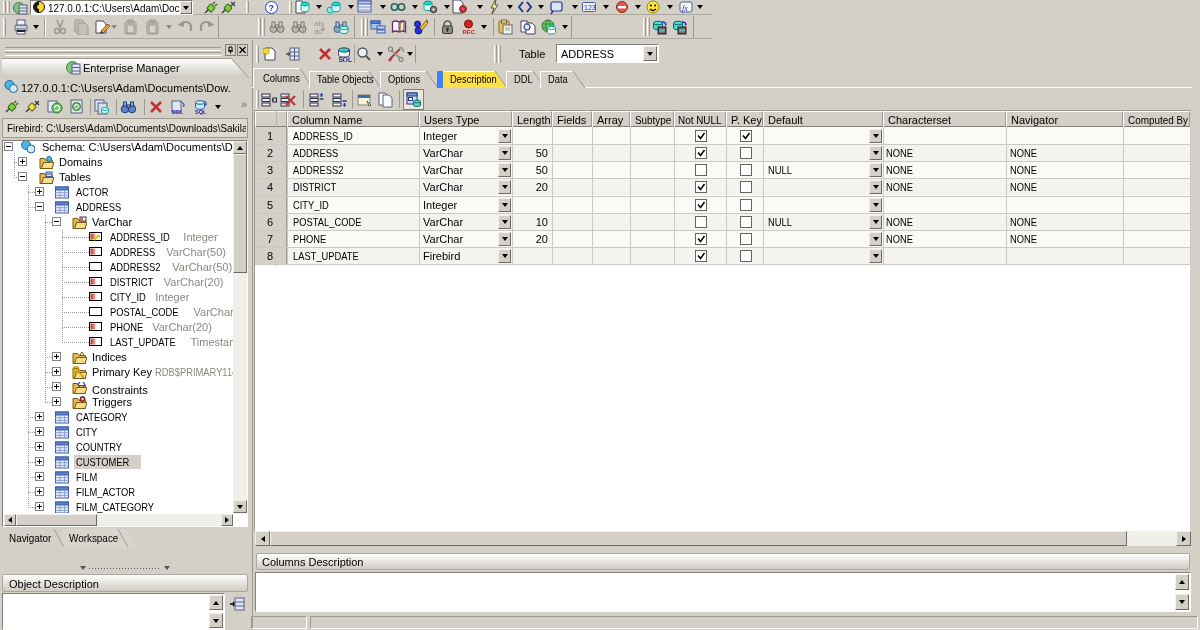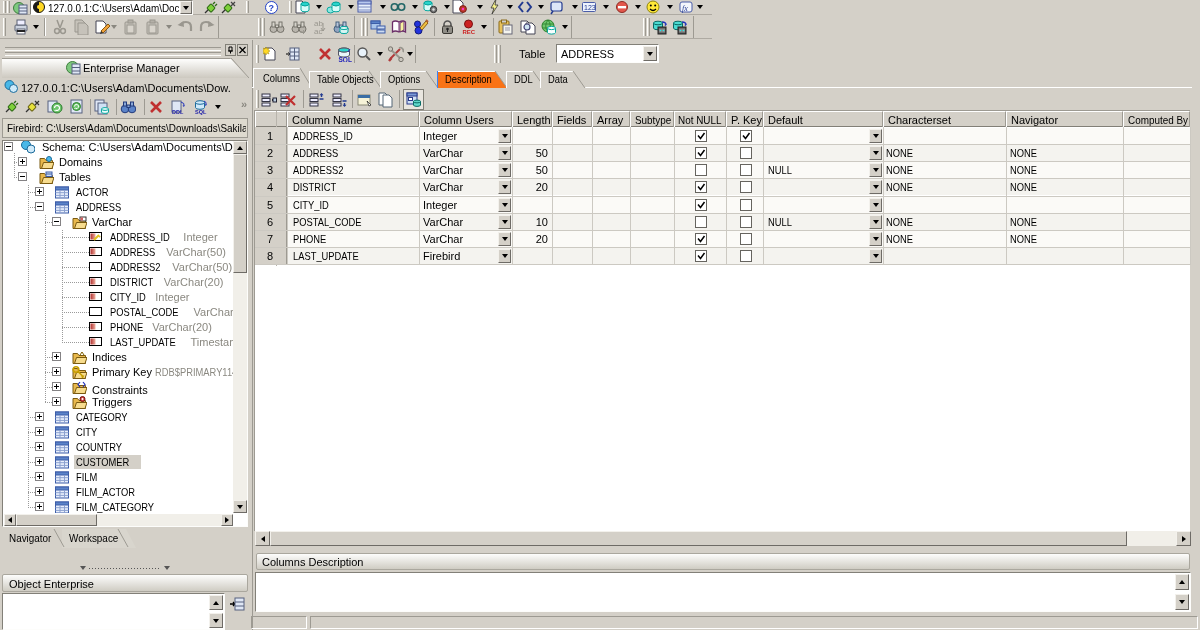--- a/index.html
+++ b/index.html
@@ -96,21 +96,21 @@
     <line x1="116" y1="0" x2="126" y2="18" stroke="#9d9a92"></line>
   </svg>
 <div class="a" style="left:77px;top:565px;width:96px;height:7px">
     <svg width="96" height="7">
       <polygon points="3,1 9,1 6,5" fill="#555"></polygon>
       <polygon points="87,1 93,1 90,5" fill="#555"></polygon>
       <line x1="12" y1="3.5" x2="84" y2="3.5" stroke="#555" stroke-width="1" stroke-dasharray="1,2"></line>
     </svg>
   </div>
 <div class="a" style="left:2px;top:574px;width:246px;height:18px;background:linear-gradient(#fdfdfc,#cfccc3);border:1px solid #aaa79e;border-radius:2px"></div>
-<div class="a" style="left:9px;top:578px">Object Enterprise</div>
+<div class="a" style="left:9px;top:578px">Object Description</div>
 <div class="a sk" style="left:2px;top:593px;width:223px;height:37px;background:#fff"></div>
 <div class="a cbtn" style="left:209px;top:595px;width:14px;height:15px">
     <span class="dar" style="transform:rotate(180deg)"></span>
   </div>
 <div class="a cbtn" style="left:209px;top:613px;width:14px;height:15px">
     <span class="dar"></span>
   </div>
 
 <div class="a" style="left:252px;top:40px;width:940px;height:590px;background:#d4d0c8;border-left:1px solid #9d9a92"></div>
 <div class="a grip" style="left:256px;top:45px;height:18px"></div>
@@ -1046,21 +1046,21 @@
 <svg class="a" style="left:309px;top:71px" width="73" height="17">
     <line x1="60" y1="0" x2="72" y2="17" stroke="#9d9a92"></line>
   </svg>
 <div class="a" style="left:380px;top:71px;width:58px;height:17px;background:#d4d0c8;clip-path:polygon(0 0,46px 0,58px 17px,0 17px);border-left:1px solid #fff;">
     <div style="position:absolute;left:0;top:0;width:48px;height:1px;background:#fff"></div>
     <div style="position:absolute;left:7px;top:2px"><span class="s85">Options</span></div>
   </div>
 <svg class="a" style="left:380px;top:71px" width="59" height="17">
     <line x1="46" y1="0" x2="58" y2="17" stroke="#9d9a92"></line>
   </svg>
-<div class="a" style="left:437px;top:71px;width:70px;height:17px;background:#f97316;clip-path:polygon(0 0,58px 0,70px 17px,0 17px);border-left:1px solid #3b82f6;">
+<div class="a" style="left:437px;top:71px;width:70px;height:17px;background:#fde047;clip-path:polygon(0 0,58px 0,70px 17px,0 17px);border-left:6px solid #3b82f6;">
     <div style="position:absolute;left:0;top:0;width:60px;height:1px;background:#fff"></div>
     <div style="position:absolute;left:7px;top:2px"><span class="s85">Description</span></div>
   </div>
 <svg class="a" style="left:437px;top:71px" width="71" height="17">
     <line x1="58" y1="0" x2="70" y2="17" stroke="#9d9a92"></line>
   </svg>
 <div class="a" style="left:506px;top:71px;width:39px;height:17px;background:#d4d0c8;clip-path:polygon(0 0,27px 0,39px 17px,0 17px);border-left:1px solid #fff;">
     <div style="position:absolute;left:0;top:0;width:29px;height:1px;background:#fff"></div>
     <div style="position:absolute;left:7px;top:2px"><span class="s85">DDL</span></div>
   </div>
@@ -1071,21 +1071,21 @@
     <div style="position:absolute;left:0;top:0;width:35px;height:1px;background:#fff"></div>
     <div style="position:absolute;left:7px;top:2px"><span class="s85">Data</span></div>
   </div>
 <svg class="a" style="left:540px;top:71px" width="46" height="17">
     <line x1="33" y1="0" x2="45" y2="17" stroke="#9d9a92"></line>
   </svg>
 <div class="a" style="left:254px;top:110px;width:936px;height:421px;background:#fff;border-left:1px solid #9d9a92;border-top:1px solid #9d9a92">
     <div style="position:absolute;left:0;top:0;width:935px;height:16px;background:#d4d0c8;border-bottom:1px solid #827f77"></div>
     <div style="position:absolute;left:0px;top:0;width:32px;height:16px;border-top:1px solid #fff;border-left:1px solid #fff;border-right:1px solid #9d9a92;padding:2px 0 0 4px;overflow:hidden;white-space:nowrap"></div>
     <div style="position:absolute;left:32px;top:0;width:132px;height:16px;border-top:1px solid #fff;border-left:1px solid #fff;border-right:1px solid #9d9a92;padding:2px 0 0 4px;overflow:hidden;white-space:nowrap">Column Name</div>
-    <div style="position:absolute;left:164px;top:0;width:93px;height:16px;border-top:1px solid #fff;border-left:1px solid #fff;border-right:1px solid #9d9a92;padding:2px 0 0 4px;overflow:hidden;white-space:nowrap">Column Users</div>
+    <div style="position:absolute;left:164px;top:0;width:93px;height:16px;border-top:1px solid #fff;border-left:1px solid #fff;border-right:1px solid #9d9a92;padding:2px 0 0 4px;overflow:hidden;white-space:nowrap">Users Type</div>
     <div style="position:absolute;left:257px;top:0;width:40px;height:16px;border-top:1px solid #fff;border-left:1px solid #fff;border-right:1px solid #9d9a92;padding:2px 0 0 4px;overflow:hidden;white-space:nowrap">Length</div>
     <div style="position:absolute;left:297px;top:0;width:40px;height:16px;border-top:1px solid #fff;border-left:1px solid #fff;border-right:1px solid #9d9a92;padding:2px 0 0 4px;overflow:hidden;white-space:nowrap">Fields</div>
     <div style="position:absolute;left:337px;top:0;width:38px;height:16px;border-top:1px solid #fff;border-left:1px solid #fff;border-right:1px solid #9d9a92;padding:2px 0 0 4px;overflow:hidden;white-space:nowrap">Array</div>
     <div style="position:absolute;left:375px;top:0;width:44px;height:16px;border-top:1px solid #fff;border-left:1px solid #fff;border-right:1px solid #9d9a92;padding:2px 0 0 4px;overflow:hidden;white-space:nowrap"><span class="s9">Subtype</span></div>
     <div style="position:absolute;left:419px;top:0;width:52px;height:16px;border-top:1px solid #fff;border-left:1px solid #fff;border-right:1px solid #9d9a92;padding:2px 0 0 3px;overflow:hidden;white-space:nowrap"><span class="s9">Not NULL</span></div>
     <div style="position:absolute;left:471px;top:0;width:37px;height:16px;border-top:1px solid #fff;border-left:1px solid #fff;border-right:1px solid #9d9a92;padding:2px 0 0 4px;overflow:hidden;white-space:nowrap">P. Key</div>
     <div style="position:absolute;left:508px;top:0;width:120px;height:16px;border-top:1px solid #fff;border-left:1px solid #fff;border-right:1px solid #9d9a92;padding:2px 0 0 4px;overflow:hidden;white-space:nowrap">Default</div>
     <div style="position:absolute;left:628px;top:0;width:123px;height:16px;border-top:1px solid #fff;border-left:1px solid #fff;border-right:1px solid #9d9a92;padding:2px 0 0 4px;overflow:hidden;white-space:nowrap">Characterset</div>
     <div style="position:absolute;left:751px;top:0;width:117px;height:16px;border-top:1px solid #fff;border-left:1px solid #fff;border-right:1px solid #9d9a92;padding:2px 0 0 4px;overflow:hidden;white-space:nowrap">Navigator</div>
     <div style="position:absolute;left:868px;top:0;width:67px;height:16px;border-top:1px solid #fff;border-left:1px solid #fff;border-right:1px solid #9d9a92;padding:2px 0 0 4px;overflow:hidden;white-space:nowrap"><span class="s9">Computed By</span></div>

